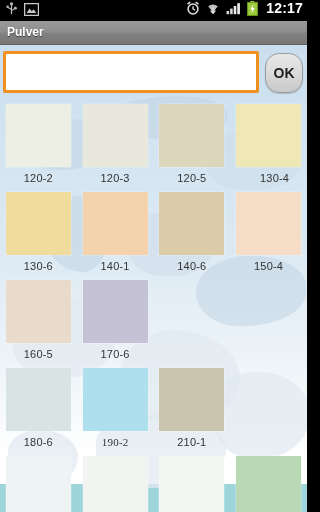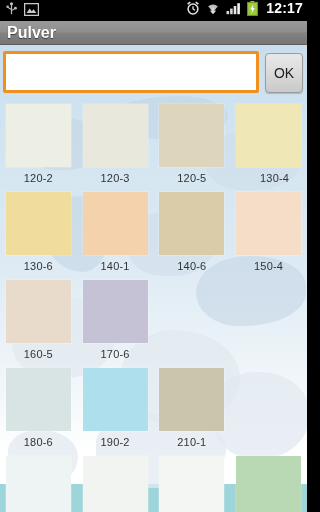--- a/index.html
+++ b/index.html
@@ -77,21 +77,21 @@
     width: 307px;
     height: 24px;
     background: linear-gradient(180deg, #9a9a9a 0%, #8e8e8e 48%, #828282 52%, #767676 100%);
     border-bottom: 1px solid #5e5e5e;
     box-sizing: border-box;
   }
   #apptitle {
     position: absolute;
     left: 7px; top: 3px;
     color: #ffffff;
-    font-size: 16px;
+    font-size: 12px;
     font-weight: bold;
     text-shadow: 0 1px 1px rgba(0,0,0,.55);
     line-height: 17px;
   }
 
   
   #searchrow {
     position: absolute;
     left: 0; top: 46px;
     width: 307px;
@@ -113,25 +113,25 @@
     outline: none;
   }
   #okbutton {
     position: absolute;
     left: 265px; top: 7px;
     width: 38px;
     height: 40px;
     box-sizing: border-box;
     background: linear-gradient(180deg, #e8e8e8 0%, #dadada 50%, #c9c9c9 100%);
     border: 1px solid #9b9b9b;
-    border-radius: 4px;
+    border-radius: 14px;
     color: #1d1d1d;
     font-family: "Liberation Sans", sans-serif;
     font-size: 14px;
-    font-weight: normal;
+    font-weight: bold;
     cursor: pointer;
     padding: 0;
     box-shadow: 0 1px 1px rgba(0,0,0,.18);
   }
 
   
   #grid {
     position: absolute;
     left: 0; top: 98px;
     width: 307px;
@@ -291,21 +291,21 @@
           <div class="clabel" style="color: rgb(51, 51, 51);">170-6</div>
         </div>
       </div>
       <div class="grow">
         <div class="cell">
           <div class="chip" style="background: rgb(215, 228, 227);"></div>
           <div class="clabel" style="color: rgb(51, 51, 51);">180-6</div>
         </div>
         <div class="cell">
           <div class="chip" style="background: rgb(173, 224, 236);"></div>
-          <div class="clabel" style="color: rgb(51, 51, 51);">190-2</div>
+          <div class="clabel" style="color: rgb(51, 51, 51); font-family: Liberation Serif, serif;">190-2</div>
         </div>
         <div class="cell">
           <div class="chip" style="background: rgb(201, 198, 173);"></div>
           <div class="clabel" style="color: rgb(51, 51, 51);">210-1</div>
         </div>
       </div>
       <div class="grow">
         <div class="cell">
           <div class="chip" style="background: rgb(238, 243, 243);"></div>
           <div class="clabel" style="color: rgb(51, 51, 51);"></div>

